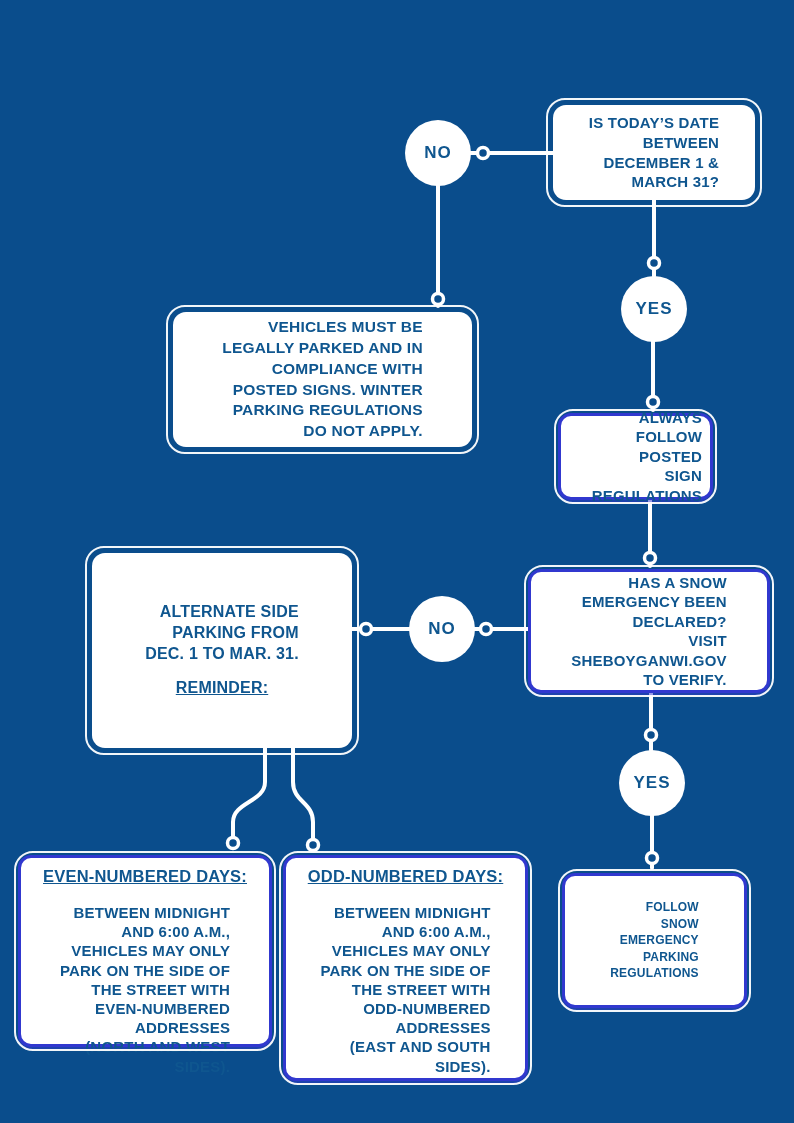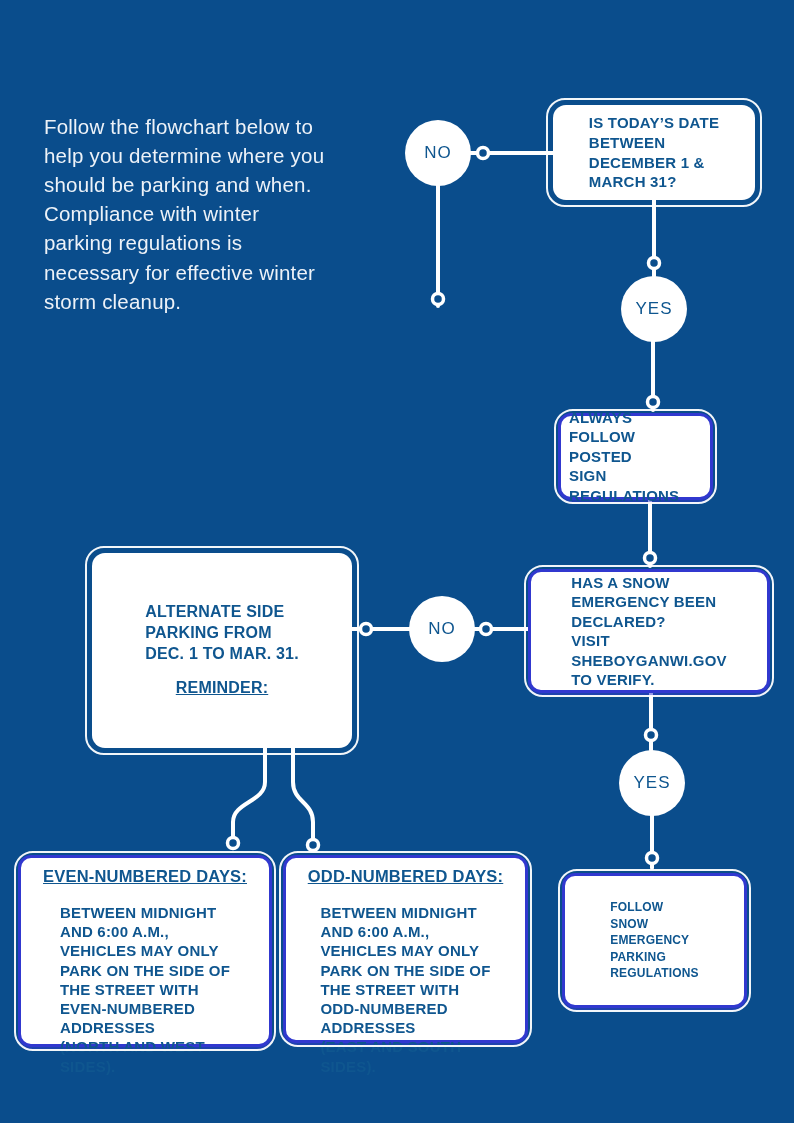--- a/index.html
+++ b/index.html
@@ -23,26 +23,26 @@
     line-height:1.2;letter-spacing:0.8px;
   }
   .intro{
     position:absolute;left:44px;top:112px;margin:0;
     color:#EDF2F8;font-size:20.5px;font-weight:400;
     line-height:1.42;letter-spacing:0.2px;
   }
   .circle{
     position:absolute;width:66px;height:66px;border-radius:50%;
     background:#ffffff;display:flex;align-items:center;justify-content:center;
-    color:var(--ink);font-weight:400;font-size:17px;letter-spacing:1px;
+    color:var(--ink);font-weight:700;font-size:17px;letter-spacing:1px;
   }
   .box{
     position:absolute;box-sizing:border-box;
     background:#ffffff;border-radius:13px;
-    color:var(--ink);font-weight:700;text-align:left;
+    color:var(--ink);font-weight:700;text-align:right;
     display:flex;flex-direction:column;align-items:center;justify-content:center;
     letter-spacing:0.2px;padding:15px 8px;
   }
   .box::before{
     content:"";position:absolute;inset:-7px;
     border:2px solid rgba(255,255,255,0.95);border-radius:19px;
     pointer-events:none;
   }
   .box.bordered{
     border:3px solid var(--accent);
@@ -82,27 +82,20 @@
       <circle cx="366" cy="629" r="5.5"></circle>
       <circle cx="486" cy="629" r="5.5"></circle>
       <circle cx="651" cy="735" r="5.5"></circle>
       <circle cx="652" cy="858" r="5.5"></circle>
       <circle cx="233" cy="843" r="5.5"></circle>
       <circle cx="313" cy="845" r="5.5"></circle>
     </g>
   </svg>
 
 
-  <p class="intro pre">Follow the flowchart below to
-help you determine where you
-should be parking and when.
-Compliance with winter
-parking regulations is
-necessary for effective winter
-storm cleanup.</p>
 
   <div class="circle" style="left:405px;top:120px;">
     <span>NO</span>
   </div>
 
   <div class="circle" style="left:621px;top:276px;">
     <span>YES</span>
   </div>
 
   <div class="circle" style="left:409px;top:596px;">
@@ -113,20 +106,28 @@
     <span>YES</span>
   </div>
 
   <div class="box" style="left:553px;top:105px;width:202px;height:95px;font-size:15px;line-height:1.32;">
     <div class="pre">IS TODAY’S DATE
 BETWEEN
 DECEMBER 1 &amp;
 MARCH 31?</div>
   </div>
 
+  <div class="box" style="left:173px;top:312px;width:299px;height:135px;font-size:15.5px;line-height:1.35;">
+    <div class="pre">VEHICLES MUST BE
+LEGALLY PARKED AND IN
+COMPLIANCE WITH
+POSTED SIGNS. WINTER
+PARKING REGULATIONS
+DO NOT APPLY.</div>
+  </div>
 
   <div class="box bordered" style="left:558px;top:413px;width:155px;height:87px;font-size:15px;line-height:1.3;">
     <div class="pre">ALWAYS
 FOLLOW POSTED
 SIGN
 REGULATIONS</div>
   </div>
 
   <div class="box" style="left:92px;top:553px;width:260px;height:195px;font-size:16px;line-height:1.3;">
     <div class="pre">ALTERNATE SIDE
@@ -160,21 +161,21 @@
 AND 6:00 A.M.,
 VEHICLES MAY ONLY
 PARK ON THE SIDE OF
 THE STREET WITH
 EVEN-NUMBERED
 ADDRESSES
 (NORTH AND WEST
 SIDES).</div>
   </div>
 
-  <div class="box bordered topalign" style="left:283px;top:855px;width:245px;height:188px;font-size:15px;line-height:1.28;">
+  <div class="box bordered topalign" style="left:283px;top:855px;width:245px;height:226px;font-size:15px;line-height:1.28;">
     <div class="heading">ODD-NUMBERED DAYS:</div>
     <div class="pre bodygap">BETWEEN MIDNIGHT
 AND 6:00 A.M.,
 VEHICLES MAY ONLY
 PARK ON THE SIDE OF
 THE STREET WITH
 ODD-NUMBERED
 ADDRESSES
 (EAST AND SOUTH
 SIDES).</div>

